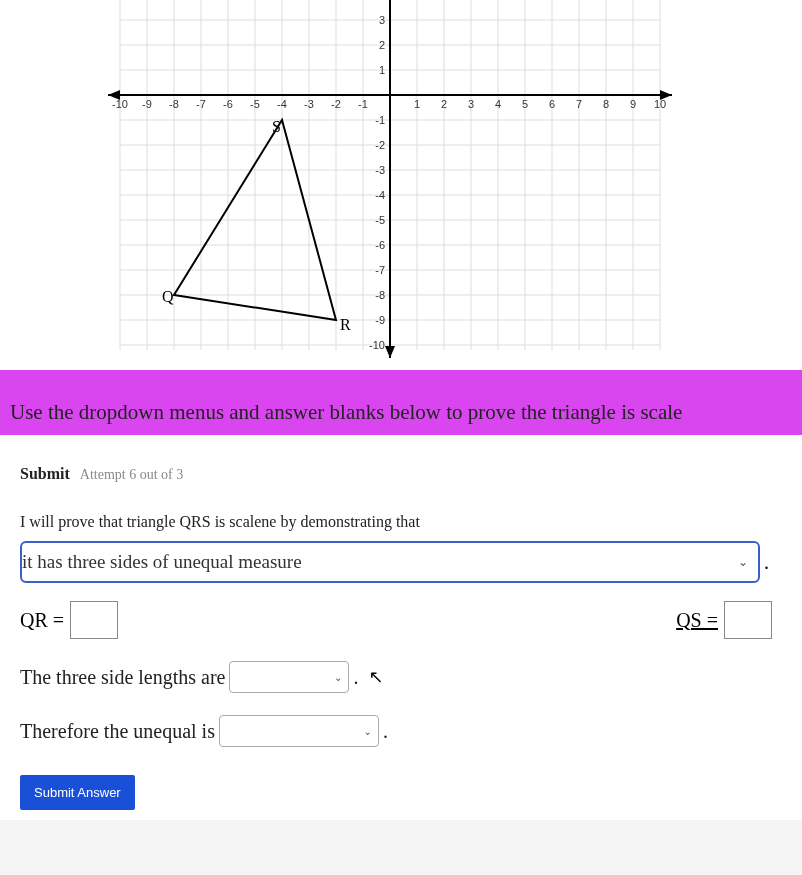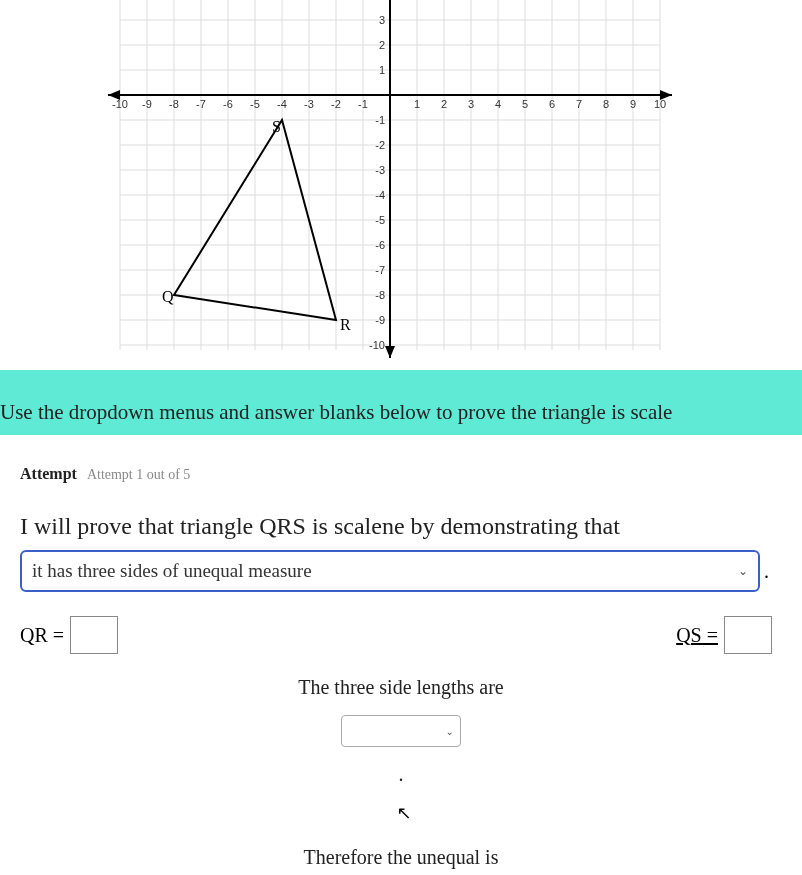--- a/index.html
+++ b/index.html
@@ -18,84 +18,83 @@
       background: #fff;
     }
     .graph-svg {
       position: absolute;
       left: 100px;
       top: -20px;
     }
     .question-text {
       font-size: 21px;
       color: #222;
-      padding: 30px 0 10px 0;
-      background: #5eead4;
+      padding: 30px 0 10px 10px;
+      background: #d946ef;
     }
     .answer-section {
       padding: 30px 20px 10px 20px;
       background: #fff;
     }
     .answer-header {
       font-size: 16px;
       margin-bottom: 30px;
     }
     .answer-header strong { font-weight: bold; color: #222; }
     .attempt { color: #888; font-size: 14px; margin-left: 6px; }
     .prove-line {
-      font-size: 24px;
+      font-size: 16px;
       color: #222;
       margin-bottom: 10px;
     }
     .dropdown {
       display: inline-flex;
       align-items: center;
       border: 2px solid #3a5fc8;
       border-radius: 6px;
       background: #fff;
-      padding: 6px 30px 6px 10px;
+      padding: 6px 30px 6px 0;
       font-size: 19px;
       color: #333;
       position: relative;
       width: 740px;
       height: 42px;
       cursor: pointer;
     }
     .dropdown .chev {
       position: absolute;
       right: 10px;
       top: 50%;
       transform: translateY(-50%);
       font-size: 12px;
       color: #555;
     }
     .period { font-size: 20px; margin-left: 4px; }
     .eq-row {
       display: flex;
       align-items: center;
       gap: 40px;
-      margin-top: 24px;
+      margin-top: 18px;
       font-size: 20px;
     }
     .eq-item { display: flex; align-items: center; gap: 6px; }
     .eq-box {
       display: inline-block;
       width: 48px;
       height: 38px;
       border: 1.5px solid #888;
       background: #fff;
     }
     .sentence-row {
       font-size: 20px;
       color: #222;
       margin-top: 22px;
       display: flex;
       align-items: center;
-      gap: 16px;
-      flex-direction: column;
+      gap: 4px;
     }
     .small-dropdown {
       display: inline-flex;
       align-items: center;
       border: 1.5px solid #aaa;
       border-radius: 4px;
       background: #fff;
       height: 32px;
       padding: 0 24px 0 10px;
       position: relative;
@@ -225,22 +224,22 @@
     <text class="point-label" x="62" y="322">Q</text>
     <text class="point-label" x="240" y="350">R</text>
     <text class="point-label" x="172" y="152">S</text>
   </svg>
 </div>
 
 <div class="question-text">Use the dropdown menus and answer blanks below to prove the triangle is scale</div>
 
 <div class="answer-section">
   <div class="answer-header">
-    <strong>Attempt</strong>
-    <span class="attempt">Attempt 1 out of 5</span>
+    <strong>Submit</strong>
+    <span class="attempt">Attempt 6 out of 3</span>
   </div>
 
   <div class="prove-line">I will prove that triangle QRS is scalene by demonstrating that</div>
 
   <div style="display:flex;align-items:center;">
     <div class="dropdown">
       <span>it has three sides of unequal measure</span>
       <span class="chev">⌄</span>
     </div>
     <span class="period">.</span>
@@ -269,13 +268,14 @@
   </div>
 
   <div class="sentence-row">
     <span>Therefore the unequal is</span>
     <div class="small-dropdown" style="min-width:160px;">
       <span class="chev">⌄</span>
     </div>
     <span>.</span>
   </div>
 
+  <button class="submit-btn">Submit Answer</button>
 </div>
 
 </body></html>

